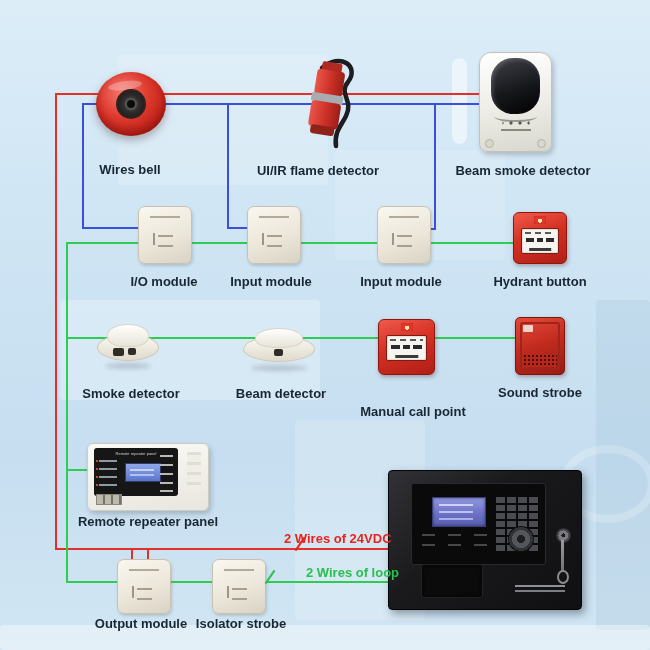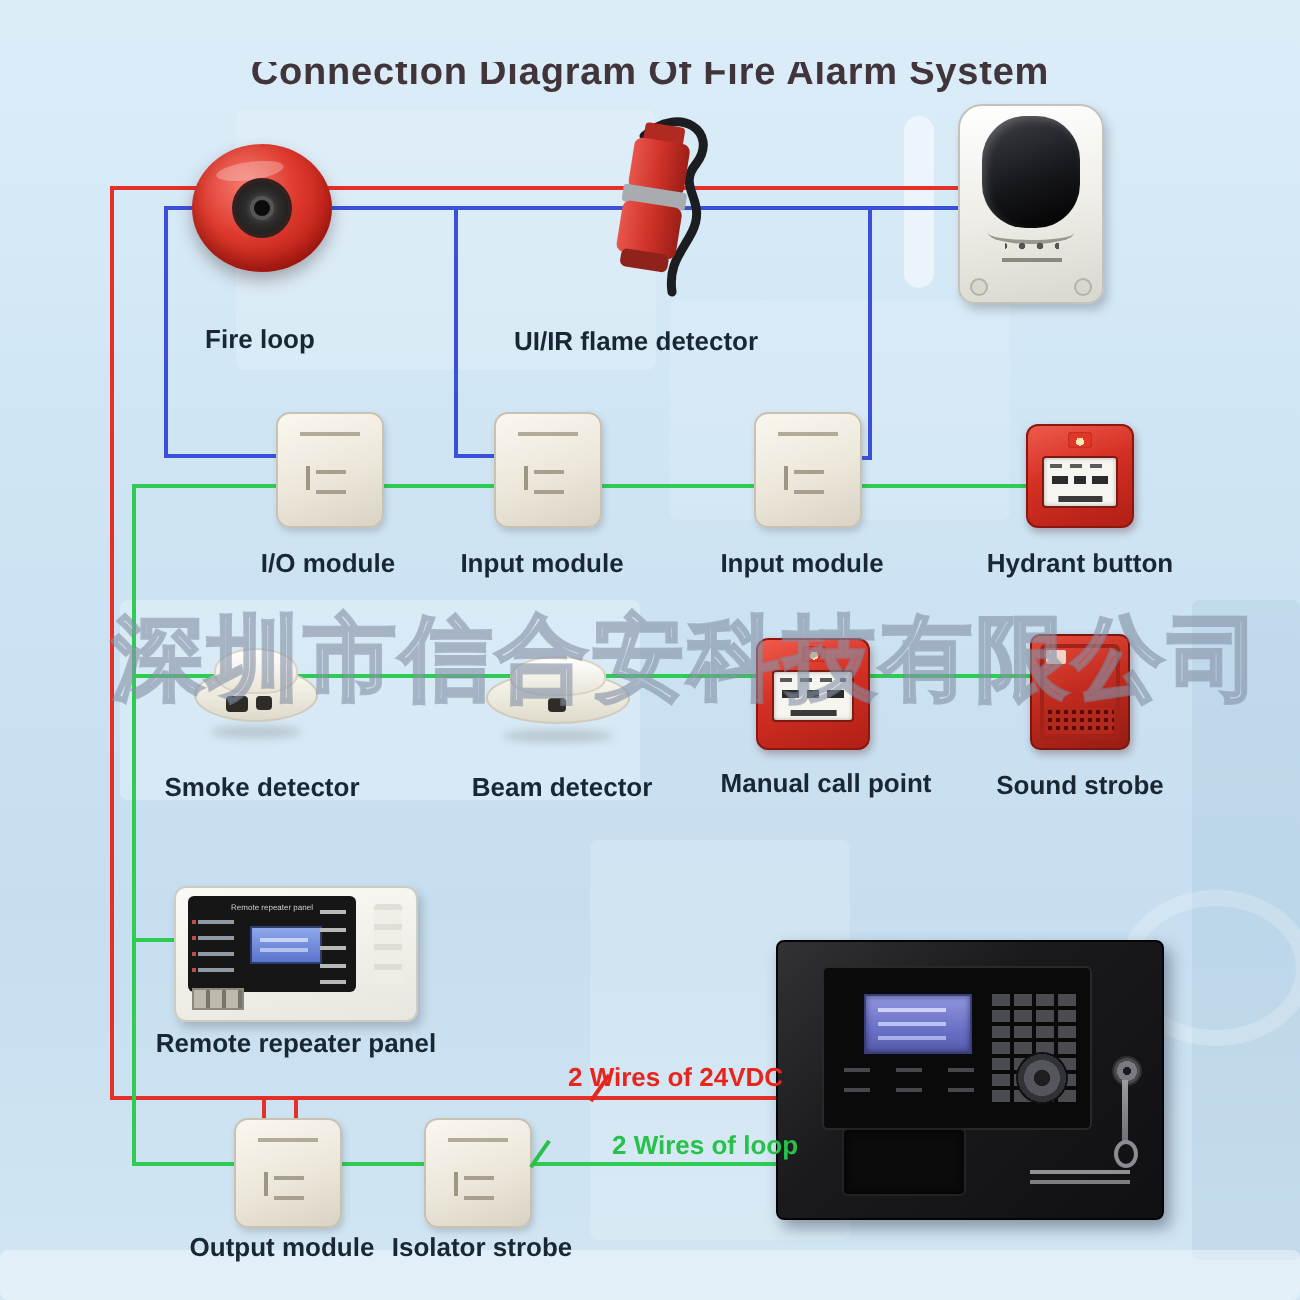--- a/index.html
+++ b/index.html
@@ -117,23 +117,20 @@
 
   <div class="tile" style="left:118px;top:55px;width:210px;height:130px;background:rgba(255,255,255,.16);"></div>
   <div class="tile" style="left:335px;top:150px;width:170px;height:110px;background:rgba(255,255,255,.13);"></div>
   <div class="tile" style="left:452px;top:58px;width:15px;height:86px;background:rgba(255,255,255,.5);border-radius:8px;"></div>
   <div class="tile" style="left:60px;top:300px;width:260px;height:100px;background:rgba(240,248,253,.35);"></div>
   <div class="tile" style="left:295px;top:420px;width:130px;height:200px;background:rgba(255,255,255,.18);"></div>
   <div class="tile" style="left:596px;top:300px;width:54px;height:330px;background:rgba(160,190,215,.25);"></div>
   <div class="tile" style="left:560px;top:445px;width:80px;height:62px;border-radius:50%;border:8px solid rgba(255,255,255,.22);"></div>
   <div class="tile" style="left:0;top:625px;width:650px;height:25px;background:rgba(255,255,255,.4);"></div>
 
-  <div class="title-clip">
-    <div class="title">Connection Diagram Of Fire Alarm System</div>
-  </div>
 
   <div class="wire" style="left:55px;top:93px;width:428px;height:2px;background:#e43028;"></div>
   <div class="wire" style="left:55px;top:93px;width:2px;height:457px;background:#e43028;"></div>
   <div class="wire" style="left:55px;top:548px;width:335px;height:2px;background:#e43028;"></div>
   <div class="wire" style="left:131px;top:548px;width:2px;height:13px;background:#e43028;"></div>
   <div class="wire" style="left:147px;top:548px;width:2px;height:13px;background:#e43028;"></div>
 
   <div class="wire" style="left:82px;top:103px;width:401px;height:2px;background:#3a50d9;"></div>
   <div class="wire" style="left:82px;top:103px;width:2px;height:126px;background:#3a50d9;"></div>
   <div class="wire" style="left:82px;top:227px;width:58px;height:2px;background:#3a50d9;"></div>
@@ -285,29 +282,29 @@
       <div class="cpl-keypad"></div>
       <div class="cpl-dpad"></div>
     </div>
     <div class="cpl-speaker"></div>
     <div class="cpl-text"></div>
     <div class="cpl-lock"></div>
     <div class="cpl-keyblade"></div>
     <div class="cpl-keybow"></div>
   </div>
 
-  <div class="lbl" style="left:130px;top:162px;">Fire loop</div>
+  <div class="lbl" style="left:130px;top:162px;">Wires bell</div>
   <div class="lbl" style="left:318px;top:163px;">UI/IR flame detector</div>
+  <div class="lbl" style="left:523px;top:163px;">Beam smoke detector</div>
   <div class="lbl" style="left:164px;top:274px;">I/O module</div>
   <div class="lbl" style="left:271px;top:274px;">Input module</div>
   <div class="lbl" style="left:401px;top:274px;">Input module</div>
   <div class="lbl" style="left:540px;top:274px;">Hydrant button</div>
   <div class="lbl" style="left:131px;top:386px;">Smoke detector</div>
   <div class="lbl" style="left:281px;top:386px;">Beam detector</div>
-  <div class="lbl" style="left:413px;top:384px;">Manual call point</div>
+  <div class="lbl" style="left:413px;top:404px;">Manual call point</div>
   <div class="lbl" style="left:540px;top:385px;">Sound strobe</div>
   <div class="lbl" style="left:148px;top:514px;">Remote repeater panel</div>
   <div class="lbl" style="left:141px;top:616px;">Output module</div>
   <div class="lbl" style="left:241px;top:616px;">Isolator strobe</div>
 
-  <div class="watermark">深圳市信合安科技有限公司</div>
 
 </div>
 
 </body></html>

